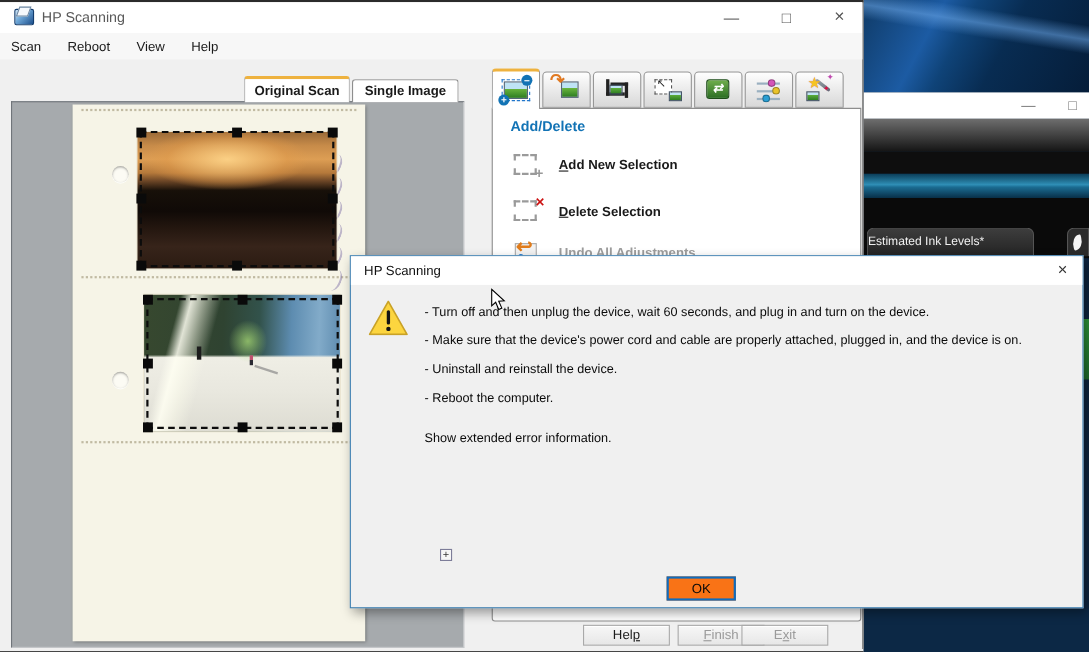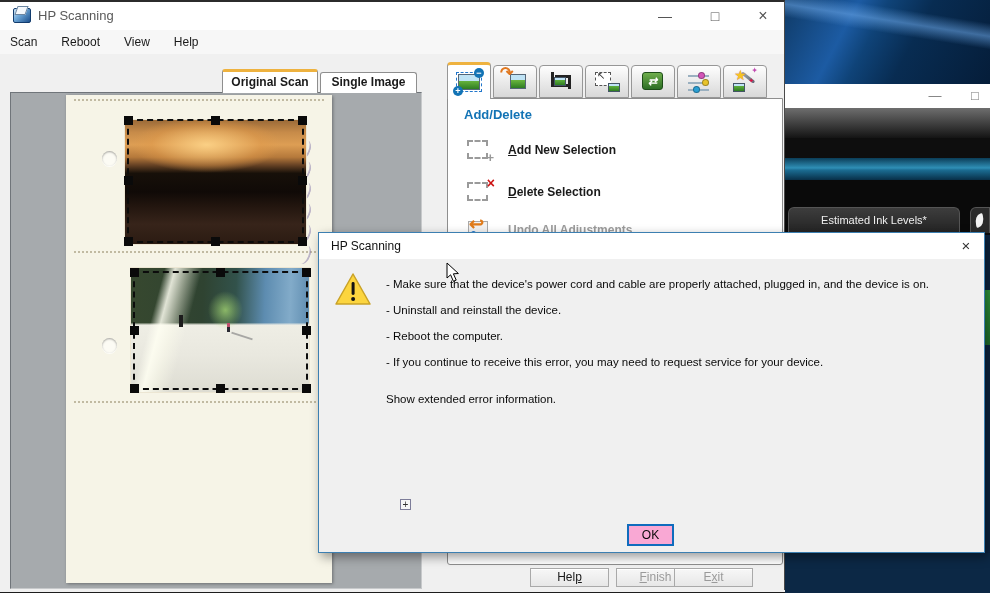--- a/index.html
+++ b/index.html
@@ -15,23 +15,23 @@
   .dt-wall .beam { position:absolute; left:-30px; top:10px; width:300px; height:26px;
     background:linear-gradient(180deg, rgba(90,150,220,0) 0%, rgba(110,170,235,.55) 50%, rgba(90,150,220,0) 100%);
     transform:rotate(9deg); }
   .dt-titlebar { left:0; top:84px; width:205px; height:24px; background:#fff; color:#777; }
   .dt-titlebar .ctl { position:absolute; top:0; height:24px; width:26px; text-align:center; line-height:24px; font-size:13px; }
   .dt-dark1 { left:0; top:108px; width:205px; height:30px; background:linear-gradient(180deg,#6e6e6e,#262626 80%,#141414); }
   .dt-dark2 { left:0; top:138px; width:205px; height:20px; background:#0e0e0e; }
   .dt-blueband { left:0; top:158px; width:205px; height:22px;
     background:linear-gradient(180deg,#0b3d58 0%, #2f8fb6 45%, #1b6c92 55%, #082f48 100%); }
   .dt-black { left:0; top:180px; width:205px; height:55px; background:#0a0a0a; }
-  .ink-btn { left:3px; top:207px; width:172px; height:26px; background:linear-gradient(180deg,#3d3d3d,#232323);
+  .ink-btn { left:3px; top:207px; width:152px; height:26px; background:linear-gradient(180deg,#3d3d3d,#232323);
     border:1px solid #555; border-bottom:none; border-radius:6px 6px 0 0; color:#efefef; font-size:11px;
-    text-align:center; line-height:24px; }
+    line-height:24px; }
   .leaf-btn { left:185px; top:207px; width:20px; height:26px; background:#2b2b2b; border:1px solid #555; border-bottom:none;
     border-radius:6px 0 0 0; }
   .leaf-btn i { position:absolute; left:4px; top:6px; width:9px; height:13px; background:#f4f4f4;
     border-radius:80% 10% 80% 10%; transform:rotate(-15deg); }
   .dt-mid { left:0; top:235px; width:205px; height:318px; background:#0c2440; }
   .dt-green { left:0; top:290px; width:205px; height:55px; background:linear-gradient(180deg,#2f9a3c,#1f6e2c); }
   .dt-bottom { left:0; top:553px; width:205px; height:40px; overflow:hidden;
     background:
       repeating-linear-gradient(90deg, rgba(120,200,255,.18) 0 1px, transparent 1px 18px),
       repeating-linear-gradient(180deg, rgba(120,200,255,.14) 0 1px, transparent 1px 9px),
@@ -158,21 +158,21 @@
   .dlg-titlebar { position:absolute; left:0; top:0; width:100%; height:26px; background:#fff; }
   .dlg-title { position:absolute; left:12px; top:6px; font-size:12px; color:#111; }
   .dlg-close { position:absolute; right:6px; top:0; width:24px; height:26px; text-align:center; line-height:26px;
     font-size:15px; color:#333; }
   .dlg-warn { position:absolute; left:16px; top:40px; }
   .dlg-msgs { position:absolute; left:67px; top:44px; width:578px; font-size:11.5px; line-height:15px; color:#0a0a0a; }
   .dlg-msgs .line { margin-bottom:11px; }
   .dlg-extended { margin-top:22px; }
   .expander { position:absolute; left:81px; top:266px; width:11px; height:11px; background:#f6f6f6;
     border:1px solid #7d7d99; font-size:10px; line-height:9px; text-align:center; color:#333; }
-  .ok-btn { position:absolute; left:308px; top:291px; width:47px; height:22px; background:#f9a8d4;
+  .ok-btn { position:absolute; left:287px; top:291px; width:63px; height:22px; background:#f97316;
     border:2px solid #0f6cbd; font-size:12px; text-align:center; line-height:18px; color:#0a0a0a; }
 
   
   #cursor { left:446px; top:262px; z-index:30; }
 </style>
 </head>
 <body>
 
 <div id="desktop" class="abs">
   <div class="abs dt-wall">
@@ -354,24 +354,24 @@
     <span class="dlg-close">×</span>
   </div>
   <div class="dlg-warn">
     <svg width="36" height="32" viewBox="0 0 36 32">
       <polygon points="18,1 35,31 1,31" fill="#fcd53f" stroke="#c9a227" stroke-width="1.5" stroke-linejoin="round"></polygon>
       <rect x="16.6" y="9" width="3" height="13" rx="1.4" fill="#141414"></rect>
       <circle cx="18.1" cy="26" r="2" fill="#141414"></circle>
     </svg>
   </div>
   <div class="dlg-msgs">
+    <div class="line">- Turn off and then unplug the device, wait 60 seconds, and plug in and turn on the device.</div>
     <div class="line">- Make sure that the device's power cord and cable are properly attached, plugged in, and the device is on.</div>
     <div class="line">- Uninstall and reinstall the device.</div>
     <div class="line">- Reboot the computer.</div>
-    <div class="line">- If you continue to receive this error, you may need to request service for your device.</div>
     <div class="line dlg-extended">Show extended error information.</div>
   </div>
   <div class="expander">+</div>
   <div class="ok-btn">OK</div>
 </div>
 
 <div id="cursor" class="abs">
   <svg width="16" height="22" viewBox="0 0 16 22">
     <path d="M1,1 L1,16 L4.6,12.8 L7.4,19.3 L10.2,18.1 L7.4,11.8 L12.4,11.5 Z" fill="#fff" stroke="#000" stroke-width="1"></path>
   </svg>

